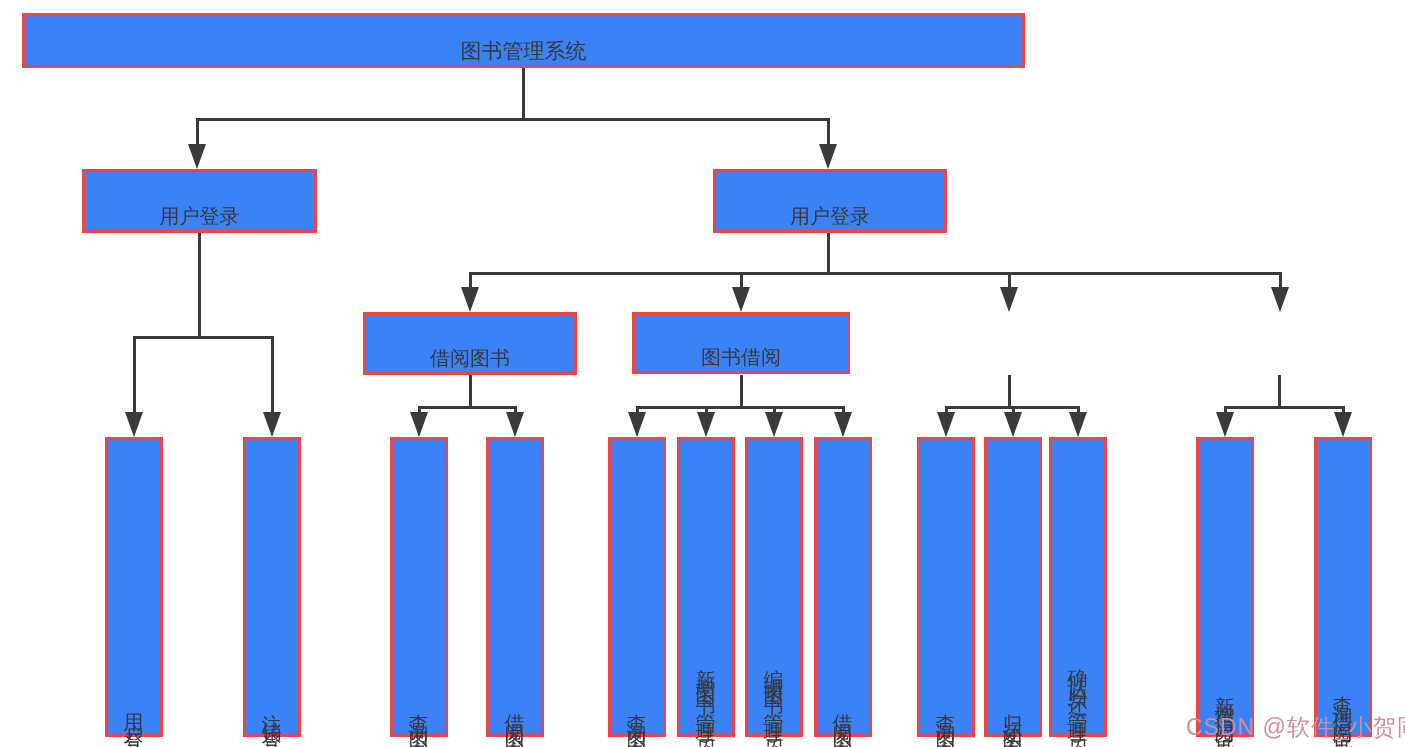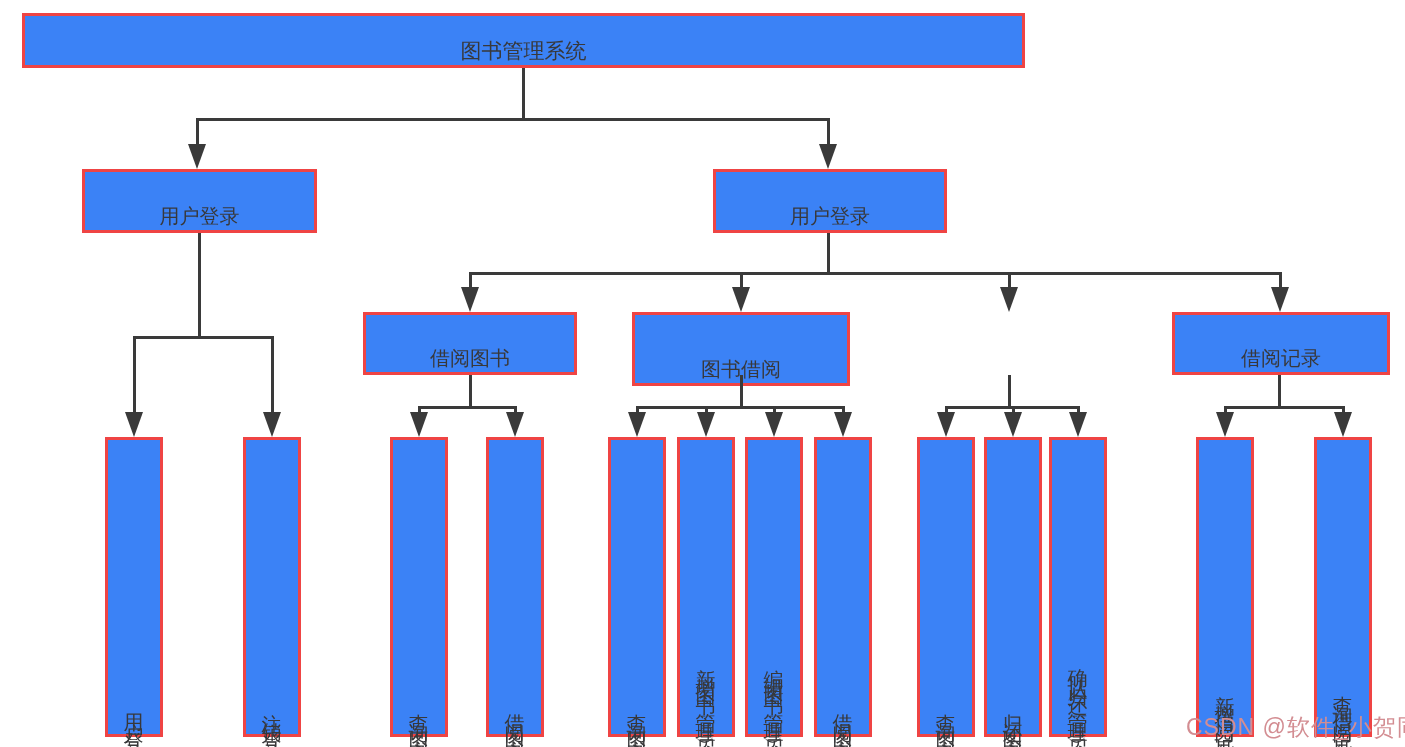--- a/index.html
+++ b/index.html
@@ -68,25 +68,22 @@
   <div class="vl" style="left:740px;top:272px;height:17px"></div>
   <div class="arrow" style="left:732px;top:287px"></div>
   <div class="vl" style="left:1008px;top:272px;height:17px"></div>
   <div class="arrow" style="left:1000px;top:287px"></div>
   <div class="vl" style="left:1279px;top:272px;height:17px"></div>
   <div class="arrow" style="left:1271px;top:287px"></div>
 
   <div class="box" style="left:363px;top:312px;width:214px;height:63px">
     <span>借阅图书</span>
   </div>
-  <div class="box" style="left:632px;top:312px;width:218px;height:74px">
+  <div class="box" style="left:632px;top:312px;width:218px;height:62px">
     <span>图书借阅</span>
-  </div>
-  <div class="box" style="left:1172px;top:312px;width:218px;height:63px">
-    <span>借阅记录</span>
   </div>
 
   <div class="vl" style="left:469px;top:375px;height:33px"></div>
   <div class="hl" style="left:419px;top:406px;width:97px"></div>
   <div class="vl" style="left:418px;top:406px;height:9px"></div>
   <div class="arrow" style="left:410px;top:412px"></div>
   <div class="vl" style="left:514px;top:406px;height:9px"></div>
   <div class="arrow" style="left:506px;top:412px"></div>
 
   <div class="vl" style="left:740px;top:375px;height:33px"></div>

